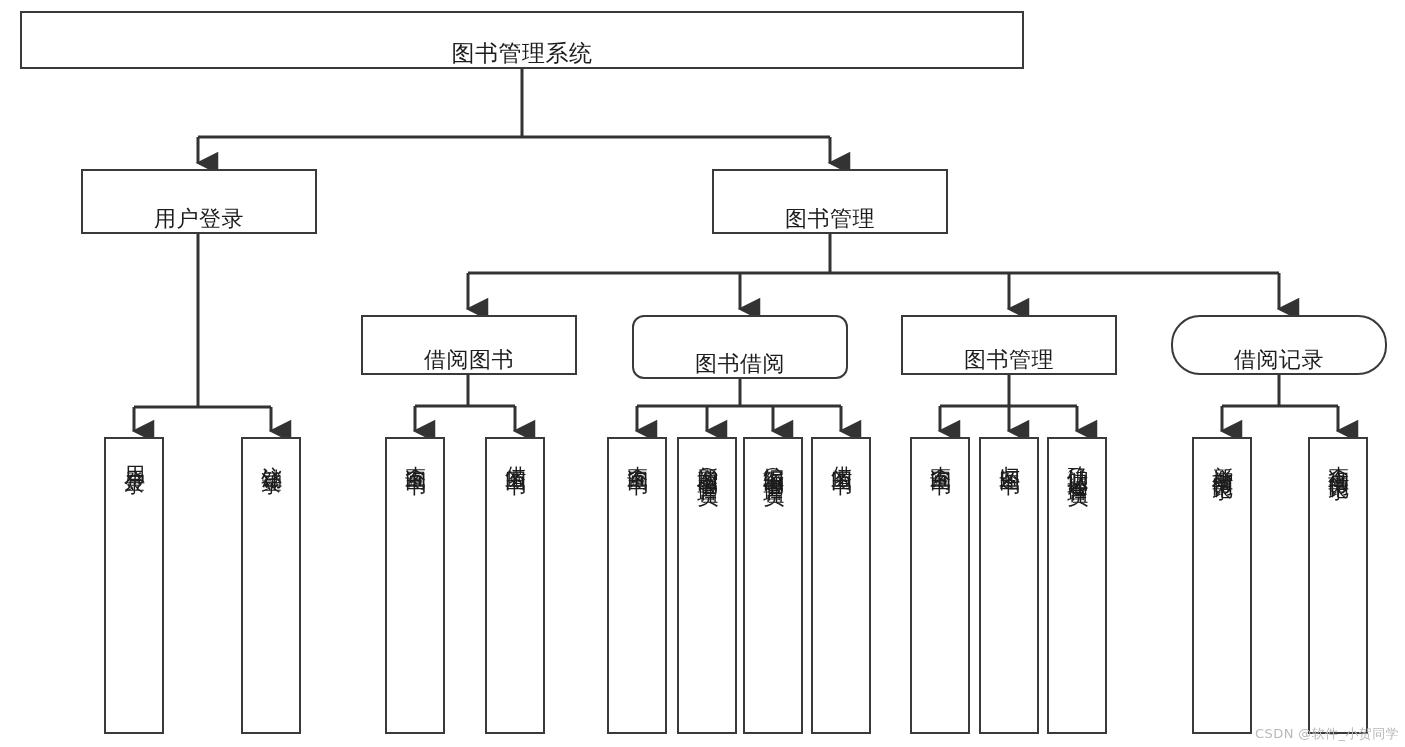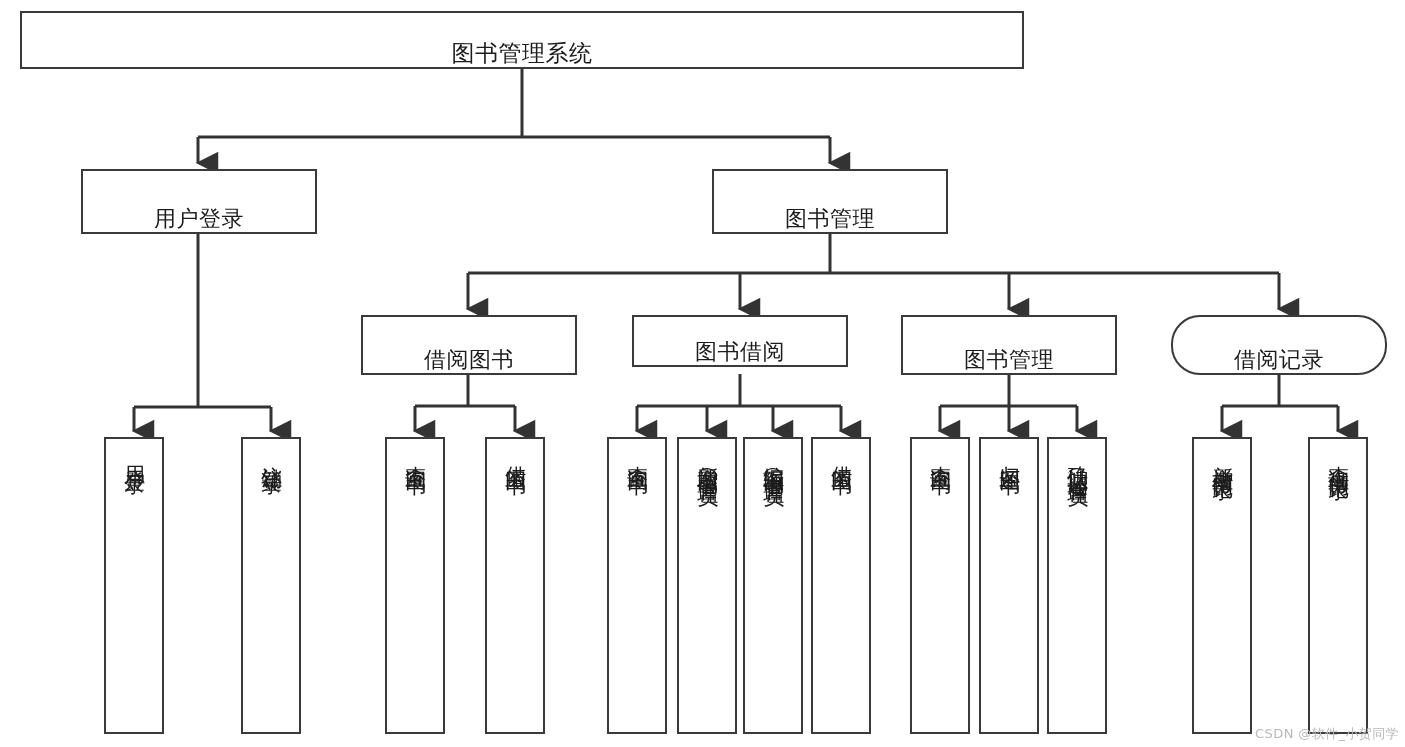--- a/index.html
+++ b/index.html
@@ -138,21 +138,21 @@
   <div class="node mid" style="left:81px; top:169px; width:236px; height:65px;">
     <span class="label">用户登录</span>
   </div>
   <div class="node mid" style="left:712px; top:169px; width:236px; height:65px;">
     <span class="label">图书管理</span>
   </div>
 
   <div class="node mid" style="left:361px; top:315px; width:216px; height:60px;">
     <span class="label">借阅图书</span>
   </div>
-  <div class="node mid" style="left:632px; top:315px; width:216px; height:52px;">
+  <div class="node mid" style="left:632px; top:315px; width:216px; height:64px;border-radius:12px;">
     <span class="label">图书借阅</span>
   </div>
   <div class="node mid" style="left:901px; top:315px; width:216px; height:60px;">
     <span class="label">图书管理</span>
   </div>
   <div class="node mid" style="left:1171px; top:315px; width:216px; height:60px;border-radius:29px;">
     <span class="label">借阅记录</span>
   </div>
 
   <div class="node vertical" style="left:104px; top:437px; width:60px; height:297px;">

